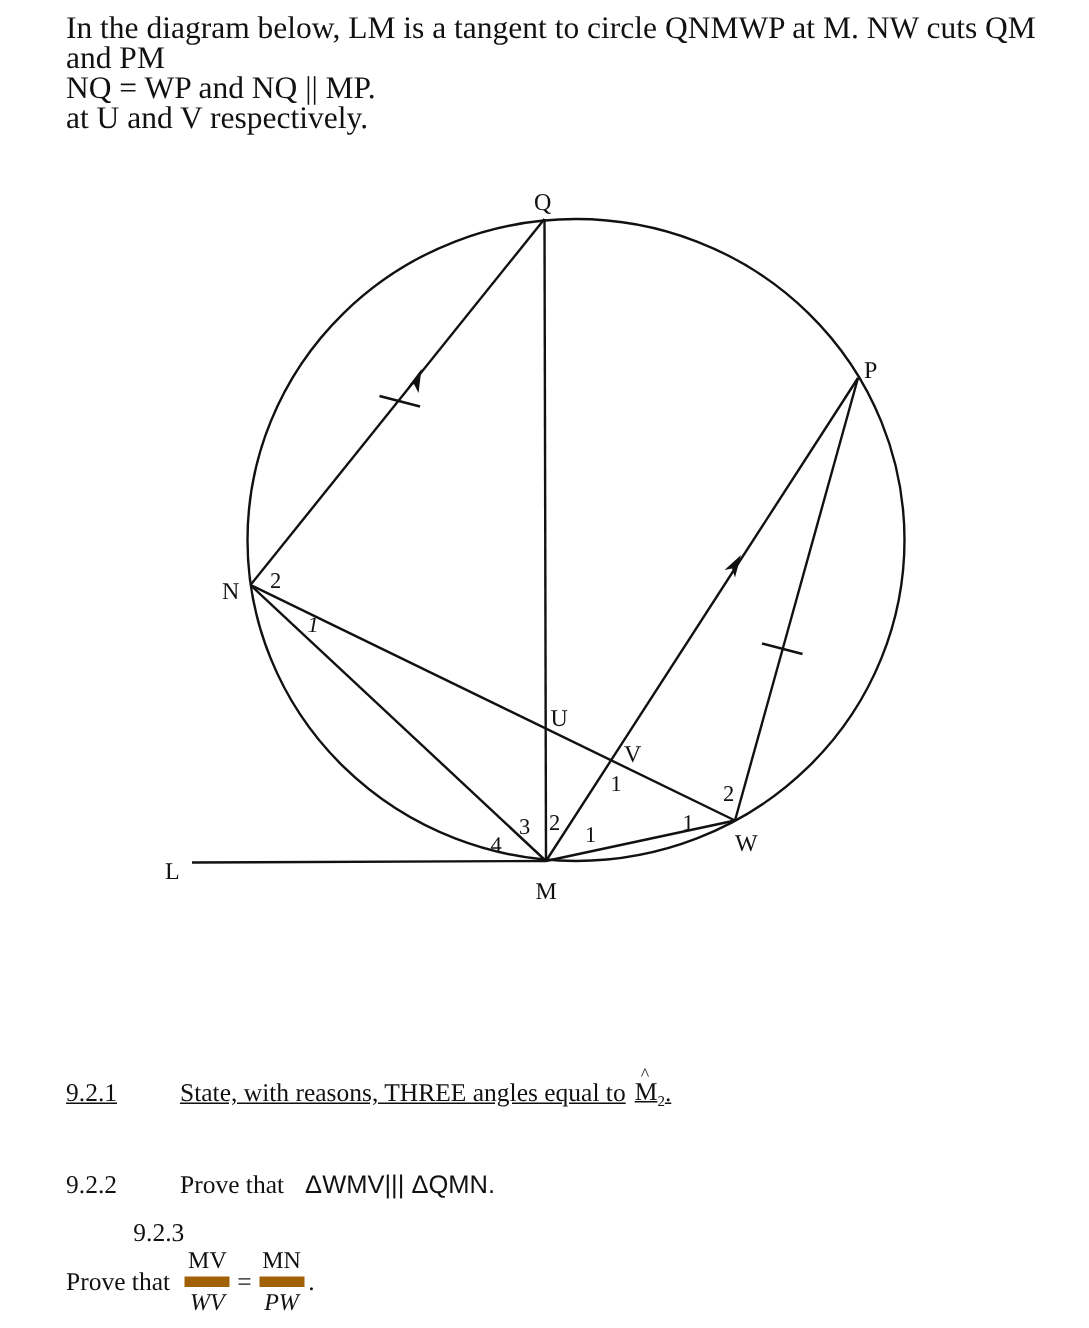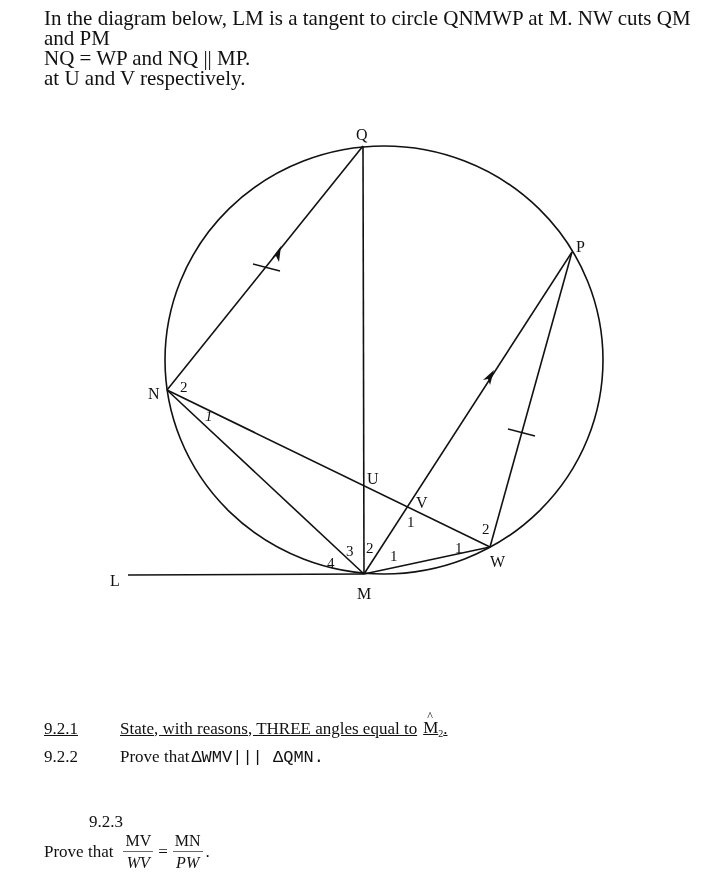--- a/index.html
+++ b/index.html
@@ -19,26 +19,26 @@
       fill: #111111;
     }
     .q-row {
       position: absolute; left: 44px; font-size: 17px; display: flex; align-items: center;
     }
     .q-num { width: 76px; }
     .q-text { display: inline-flex; align-items: center; white-space: nowrap; }
     .hat-m { position: relative; display: inline-block; margin-left: 6px; }
     .hat-m .hat { position: absolute; left: 4px; top: -9px; font-size: 12px; }
     .hat-m sub { font-size: 10px; vertical-align: -4px; }
-    .math { font-family: Liberation Mono, monospace; margin-left: 2px; }
+    .math { font-family: Liberation Sans, sans-serif; margin-left: 14px; }
     .frac {
       display: inline-flex; flex-direction: column; align-items: center;
       margin: 0 3px; font-size: 16px; line-height: 18px;
     }
-    .frac .num { border-bottom: 1px solid #a16207; padding: 0 2px 1px 2px; }
+    .frac .num { border-bottom: 7px solid #a16207; padding: 0 2px 1px 2px; }
     .frac .den { padding: 2px 2px 0 2px; font-style: italic; }
     .eq { margin: 0 2px; }
   </style>
 </head>
 <body>
 
 <div class="intro">
   <p>In the diagram below, LM is a tangent to circle QNMWP at M. NW cuts QM and PM</p>
   <p>NQ = WP and NQ || MP.</p>
   <p>at U and V respectively.</p>
@@ -95,21 +95,21 @@
   <span class="q-num">9.2.1</span>
   <span class="q-text">
     <span>State, with reasons, THREE angles equal to</span>
     <span class="hat-m">
       <span class="hat">^</span><span>M</span><sub>2</sub>
     </span>
       <span>.</span>
   </span>
 </div>
 
-<div class="q-row" style="top:747px;">
+<div class="q-row" style="top:780px;">
   <span class="q-num">9.2.2</span>
   <span class="q-text">
     <span>Prove that</span>
     <span class="math">ΔWMV||| ΔQMN.</span>
   </span>
 </div>
 
 <div class="q-row" style="top:812px;flex-direction:column;">
   <span class="q-num">9.2.3</span>
   <span class="q-text">

